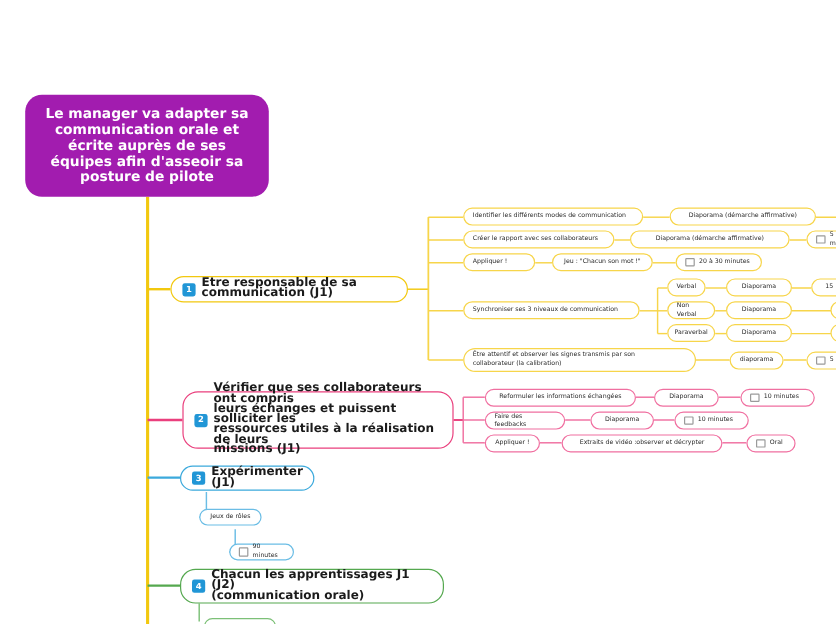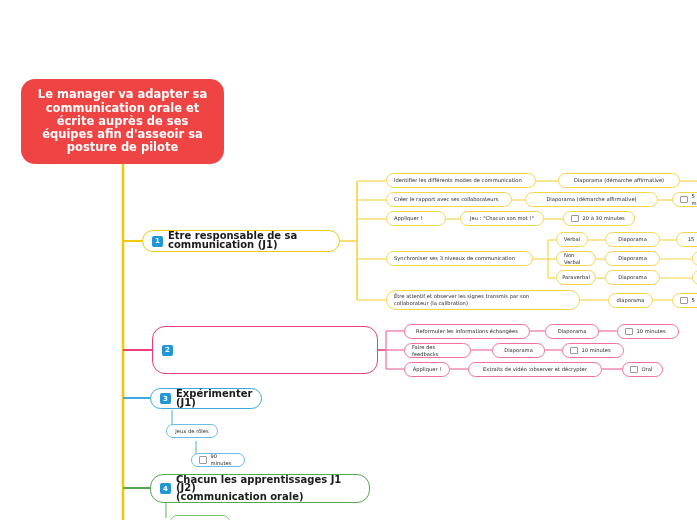--- a/index.html
+++ b/index.html
@@ -7,21 +7,21 @@
     width:697px;height:520px;position:relative;overflow:hidden;
     background:#ffffff;
     font-family:"DejaVu Sans","Liberation Sans",sans-serif;
   }
   #canvas{position:absolute;left:0;top:0;width:697px;height:520px;}
   svg.wires{position:absolute;left:0;top:0;width:697px;height:520px;pointer-events:none;}
 
   
   .root{
     position:absolute;left:21px;top:79px;width:203px;height:85px;
-    background:#ef4444;border-radius:14px;
+    background:#a21caf;border-radius:14px;
     display:flex;align-items:center;justify-content:center;
     box-sizing:border-box;padding:4px 10px;
   }
   .root span{
     color:#ffffff;font-weight:bold;font-size:11.5px;line-height:13.2px;
     text-align:center;display:block;
   }
 
   
   .node{
@@ -204,20 +204,24 @@
   <div class="node sub-yellow" style="left:608px;top:293px;width:45px;height:15px;justify-content:center;">
     <span class="txt">diaporama</span>
   </div>
   <div class="node sub-yellow" style="left:672px;top:293px;width:34px;height:15px;">
     <span class="cbox"></span>
     <span class="txt">5</span>
   </div>
 
   <div class="branch c-pink" style="left:152px;top:326px;width:226px;height:48px;">
     <div class="badge">2</div>
+    <div class="btxt">Vérifier que ses collaborateurs ont compris
+leurs échanges et puissent solliciter les
+ressources utiles à la réalisation de leurs
+missions (J1)</div>
   </div>
 
   <div class="node sub-pink" style="left:404px;top:324px;width:126px;height:15px;justify-content:center;">
     <span class="txt">Reformuler les informations échangées</span>
   </div>
   <div class="node sub-pink" style="left:545px;top:324px;width:54px;height:15px;justify-content:center;">
     <span class="txt">Diaporama</span>
   </div>
   <div class="node sub-pink" style="left:617px;top:324px;width:62px;height:15px;">
     <span class="cbox"></span>

